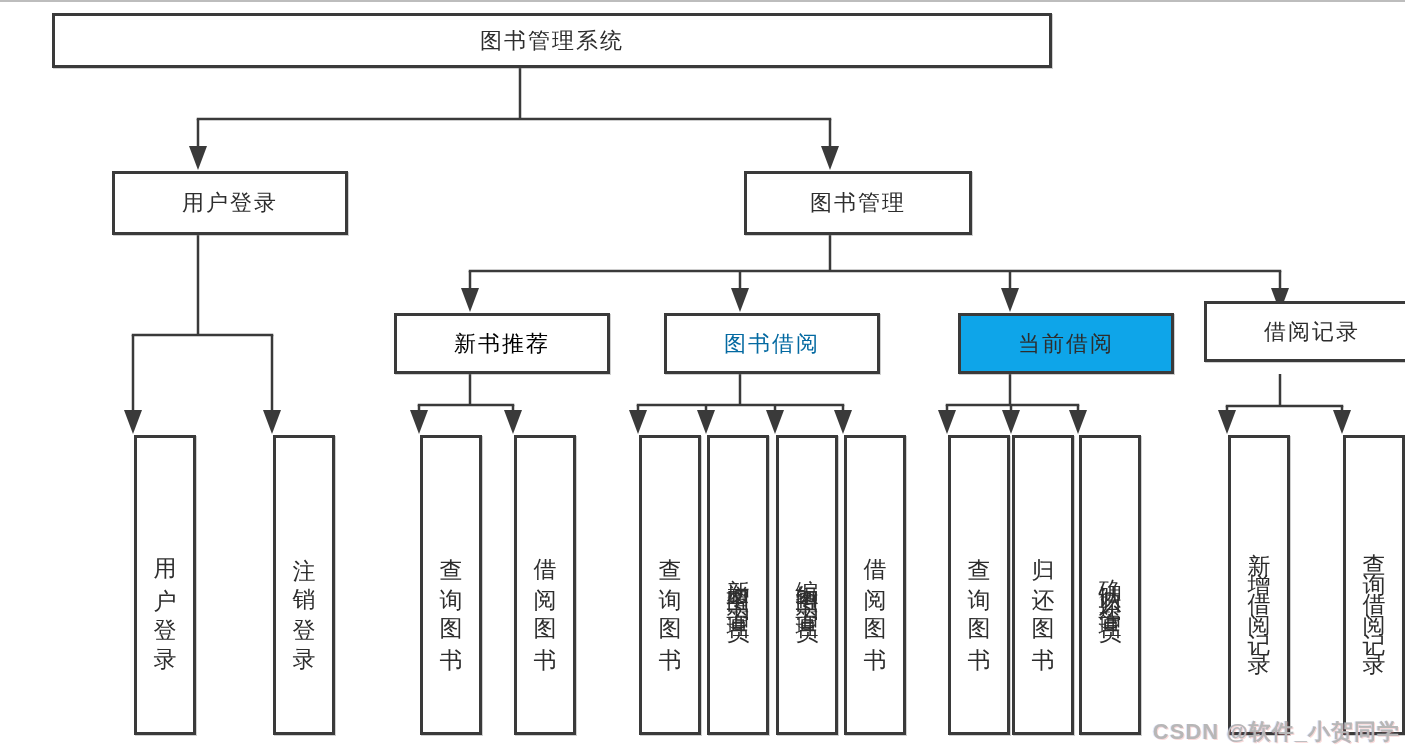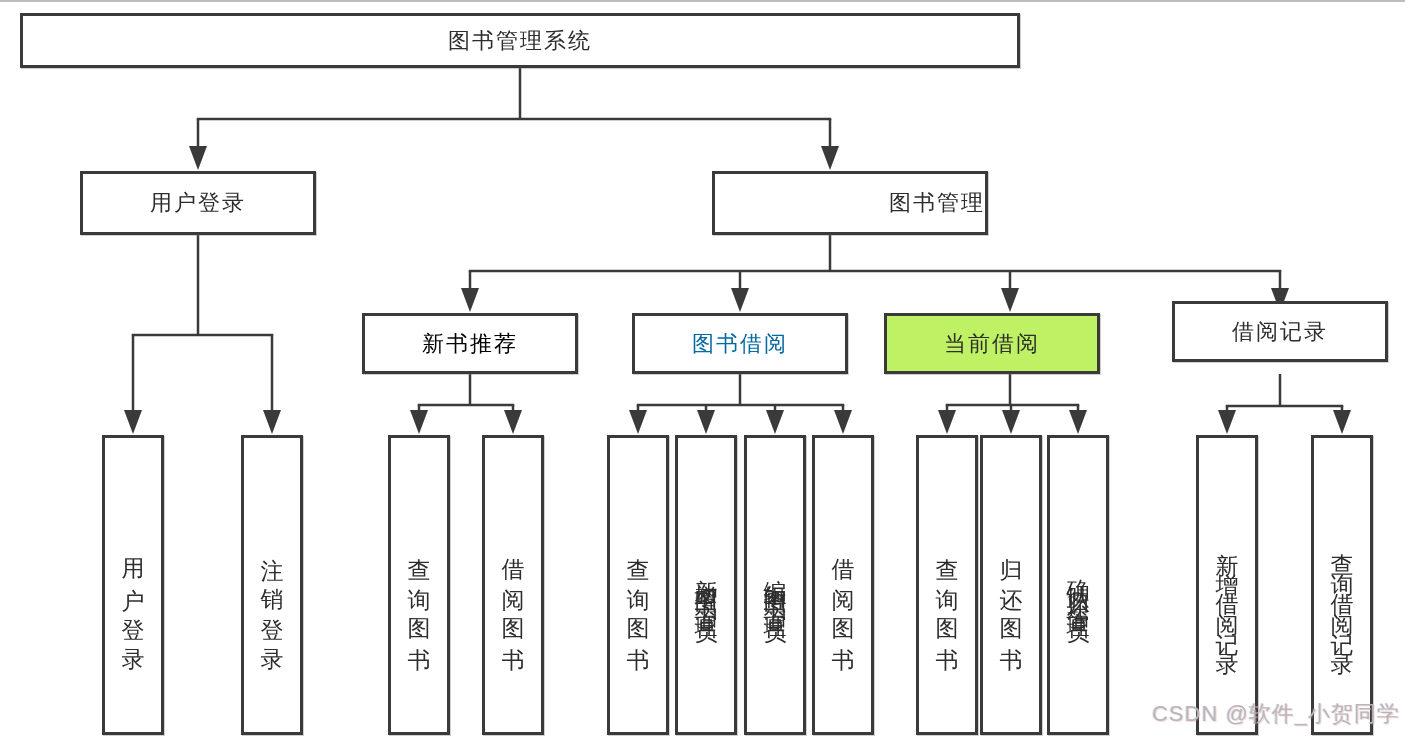--- a/index.html
+++ b/index.html
@@ -32,42 +32,44 @@
     position: absolute;
     box-sizing: border-box;
     border: 3px solid #14b8a6;
     background: #ffffff;
     display: flex;
     align-items: center;
     justify-content: center;
     color: #2d2d2d;
     font-size: 22px;
     box-shadow: 1px 1px 0 rgba(120,120,120,0.35);
+    margin-left: 32px;
   }
   .node.horizontal .node-label {
     letter-spacing: 2px;
     white-space: nowrap;
   }
   .node.vertical {
     font-size: 23px;
   }
   .node.vertical .node-label {
     writing-mode: vertical-rl;
     text-orientation: mixed;
     line-height: 1;
   }
   .watermark {
     position: absolute;
     right: 5px;
-    bottom: 18px;
+    bottom: 0;
     font-size: 22px;
     color: #b7b7b7;
     letter-spacing: 1px;
     white-space: nowrap;
     text-shadow: 1px 1px 0 rgba(235,130,130,0.30), -1px 0 0 rgba(140,160,235,0.25);
+    font-weight: bold;
   }
 </style>
 </head>
 <body>
 
 <div class="canvas">
   <div class="top-edge-line"></div>
   <svg id="connector-layer" width="1405" height="747" viewBox="0 0 1405 747">
       <g>
         <line x1="520" y1="68" x2="520" y2="119" stroke="#3a3a3a" stroke-width="2.5"></line>
@@ -136,30 +138,30 @@
         <polygon points="1333,410 1351,410 1342,434" fill="#3a3a3a"></polygon>
       </g>
     </svg>
   <div id="nodes-layer">
       <div class="node horizontal" style="left: 20px; top: 13px; width: 1000px; height: 55px; border-color: rgb(58, 58, 58); background: rgb(255, 255, 255); color: rgb(45, 45, 45);">
         <span class="node-label">图书管理系统</span>
       </div>
       <div class="node horizontal" style="left: 80px; top: 171px; width: 236px; height: 64px; border-color: rgb(58, 58, 58); background: rgb(255, 255, 255); color: rgb(45, 45, 45);">
         <span class="node-label">用户登录</span>
       </div>
-      <div class="node horizontal" style="left: 712px; top: 171px; width: 276px; height: 64px; border-color: rgb(58, 58, 58); background: rgb(255, 255, 255); color: rgb(45, 45, 45); justify-content: flex-end;">
+      <div class="node horizontal" style="left: 712px; top: 171px; width: 228px; height: 64px; border-color: rgb(58, 58, 58); background: rgb(255, 255, 255); color: rgb(45, 45, 45);">
         <span class="node-label">图书管理</span>
       </div>
       <div class="node horizontal" style="left: 362px; top: 313px; width: 216px; height: 61px; border-color: rgb(58, 58, 58); background: rgb(255, 255, 255); color: #000000;">
         <span class="node-label">新书推荐</span>
       </div>
       <div class="node horizontal" style="left: 632px; top: 313px; width: 216px; height: 61px; border-color: rgb(58, 58, 58); background: rgb(255, 255, 255); color: #0369a1;">
         <span class="node-label">图书借阅</span>
       </div>
-      <div class="node horizontal" style="left: 884px; top: 313px; width: 216px; height: 61px; border-color: rgb(58, 58, 58); background: #bef264; color: rgb(45, 45, 45);">
+      <div class="node horizontal" style="left: 926px; top: 313px; width: 216px; height: 61px; border-color: rgb(58, 58, 58); background: #0ea5e9; color: rgb(45, 45, 45);">
         <span class="node-label">当前借阅</span>
       </div>
       <div class="node horizontal" style="left: 1172px; top: 301px; width: 216px; height: 61px; border-color: rgb(58, 58, 58); background: rgb(255, 255, 255); color: rgb(45, 45, 45);">
         <span class="node-label">借阅记录</span>
       </div>
       <div class="node vertical" style="left: 102px; top: 435px; width: 62px; height: 300px; border-color: rgb(58, 58, 58); background: rgb(255, 255, 255); color: rgb(45, 45, 45);">
         <span class="node-label" style="letter-spacing: 30px; margin-bottom: -30px;">用户登录</span>
       </div>
       <div class="node vertical" style="left: 241px; top: 435px; width: 62px; height: 300px; border-color: rgb(58, 58, 58); background: rgb(255, 255, 255); color: rgb(45, 45, 45);">
         <span class="node-label" style="letter-spacing: 30px; margin-bottom: -30px;">注销登录</span>

